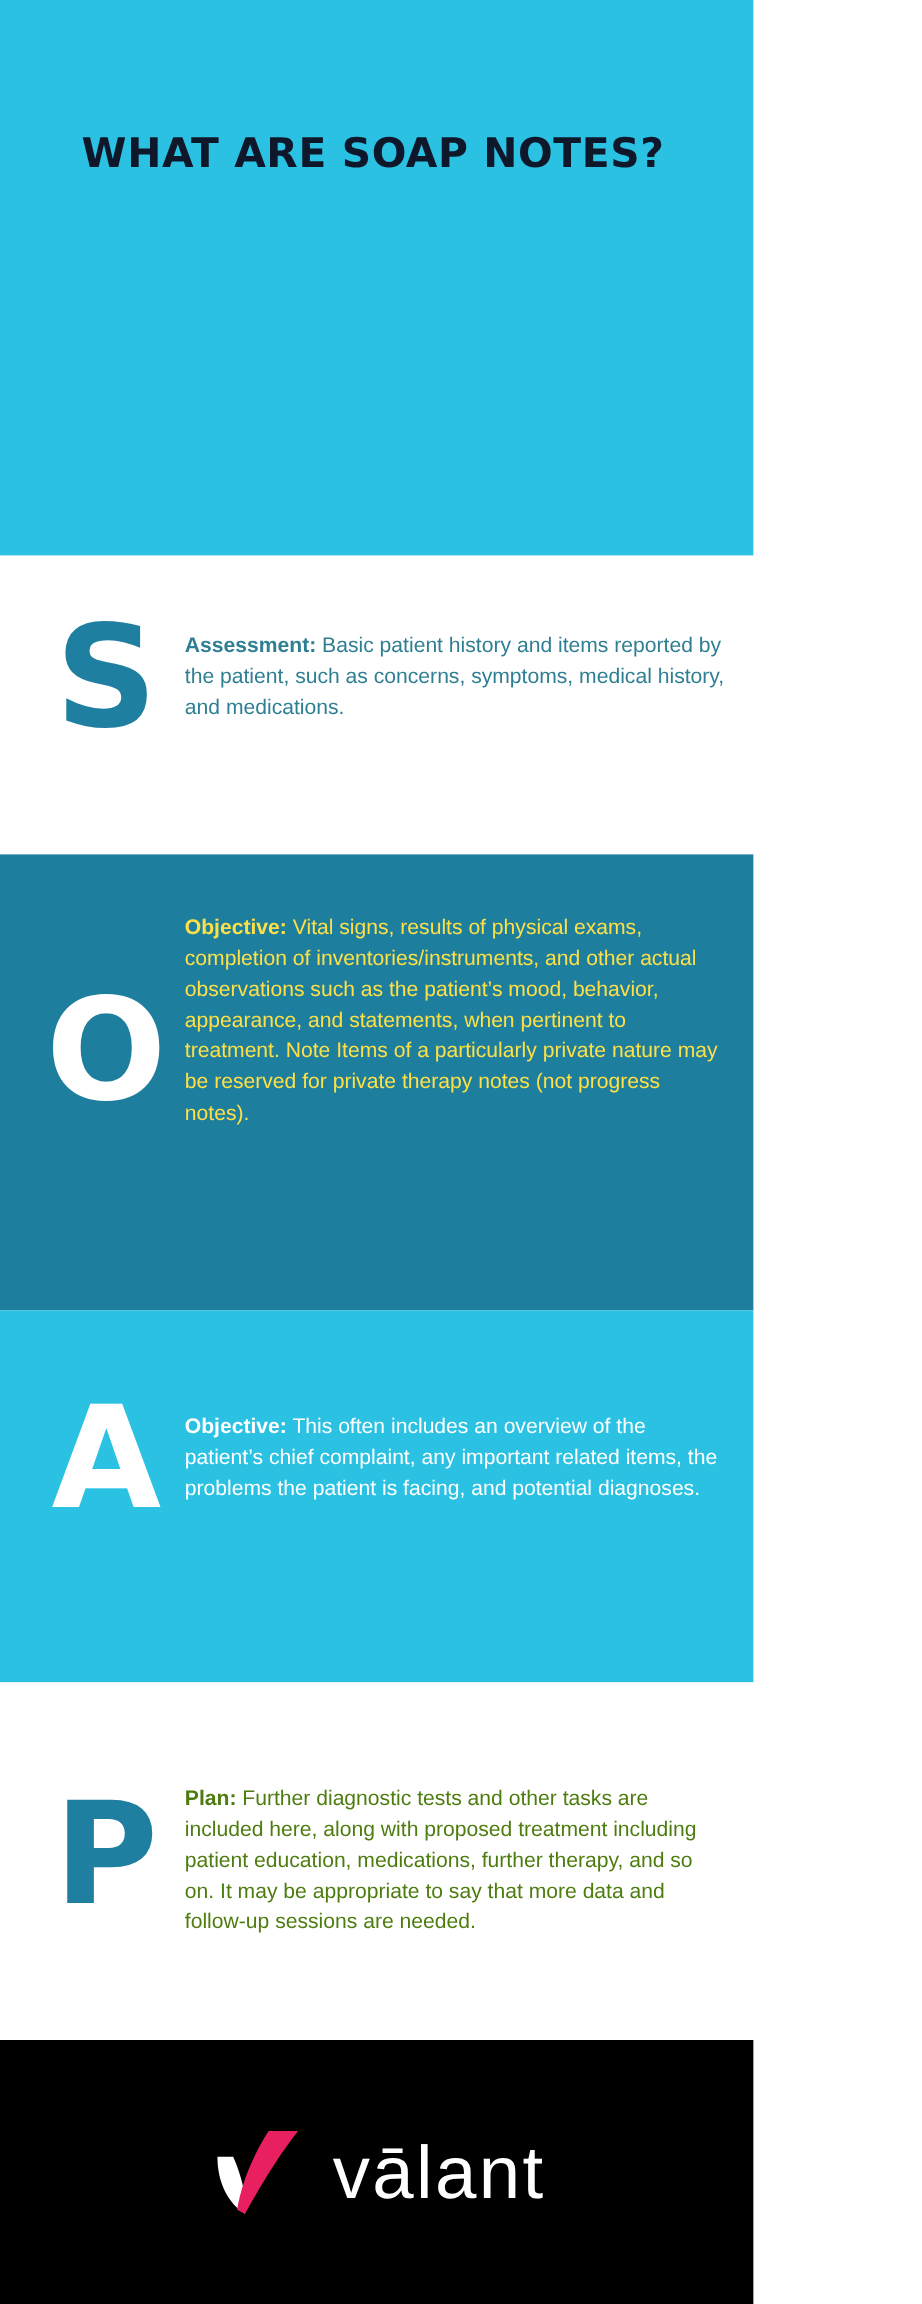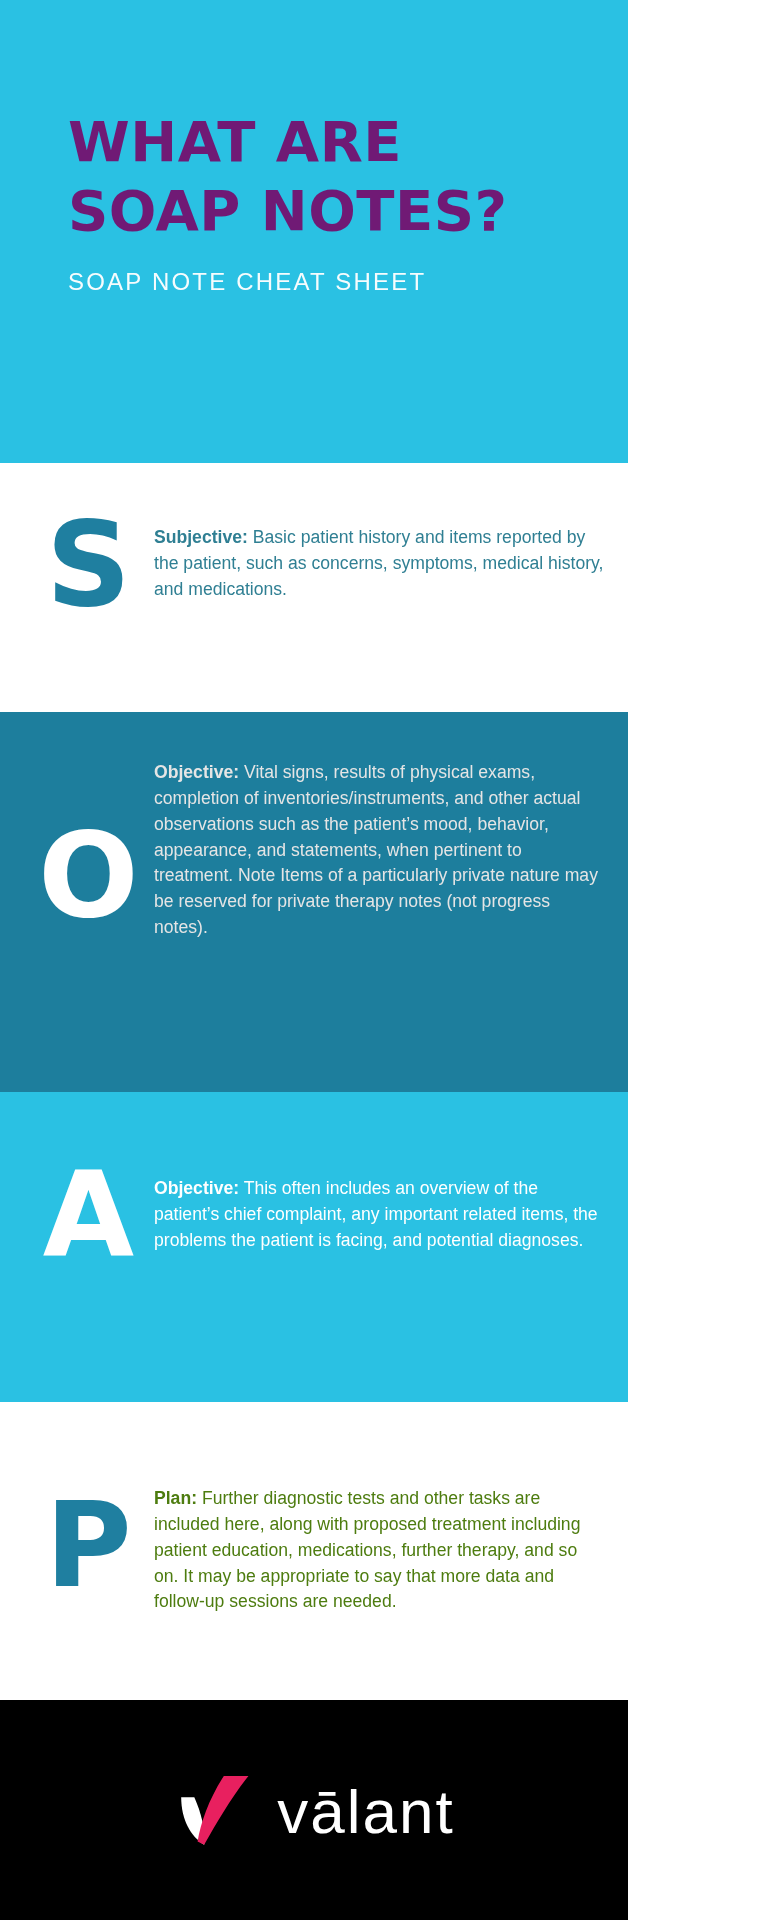--- a/index.html
+++ b/index.html
@@ -39,24 +39,24 @@
   }
   .header-inner {
     position: absolute;
     left: 68px;
     top: 108px;
     right: 40px;
   }
   .header-title {
     font-family: "DejaVu Sans", sans-serif;
     font-weight: bold;
-    font-size: 56px;
+    font-size: 34px;
     line-height: 1.23;
     letter-spacing: 0.5px;
-    color: #701a75;
+    color: #0f172a;
     text-transform: uppercase;
     margin: 0;
   }
   .header-subtitle {
     margin: 22px 0 0 0;
     font-family: "Liberation Sans", sans-serif;
     font-weight: 300;
     font-size: 24px;
     letter-spacing: 2.2px;
     color: #ffffff;
@@ -106,21 +106,21 @@
   .sec-s .sec-letter { padding-top: 8px; }
   .sec-s .sec-body { padding-top: 28px; }
 
   
   .sec-o {
     height: 380px;
     background: #1d7e9d;
     padding: 32px 0 0 22px;
   }
   .sec-o .sec-letter { color: #ffffff; padding-top: 72px; }
-  .sec-o .sec-text { color: #e5e5e5; }
+  .sec-o .sec-text { color: #fde047; }
   .sec-o .sec-body { padding-top: 16px; }
 
   
   .sec-a {
     height: 310px;
     background: #2ac1e3;
     padding: 28px 0 0 22px;
   }
   .sec-a .sec-letter { color: #ffffff; padding-top: 36px; }
   .sec-a .sec-text { color: #ffffff; }
@@ -168,29 +168,28 @@
 </style>
 </head>
 <body>
 
 <div class="page">
   <div class="canvas">
 
     <div class="header">
       <div class="header-inner">
         <h1 class="header-title">WHAT ARE SOAP NOTES?</h1>
-        <div class="header-subtitle">SOAP NOTE CHEAT SHEET</div>
       </div>
     </div>
 
     <div class="section sec-s">
       <div class="sec-letter">S</div>
       <div class="sec-body">
         <p class="sec-text">
-          <b>Subjective:</b><span> Basic patient history and items reported by the patient, such as concerns, symptoms, medical history, and medications.</span>
+          <b>Assessment:</b><span> Basic patient history and items reported by the patient, such as concerns, symptoms, medical history, and medications.</span>
         </p>
       </div>
     </div>
 
     <div class="section sec-o">
       <div class="sec-letter">O</div>
       <div class="sec-body">
         <p class="sec-text">
           <b>Objective:</b><span> Vital signs, results of physical exams, completion of inventories/instruments, and other actual observations such as the patient’s mood, behavior, appearance, and statements, when pertinent to treatment. Note Items of a particularly private nature may be reserved for private therapy notes (not progress notes).</span>
         </p>

